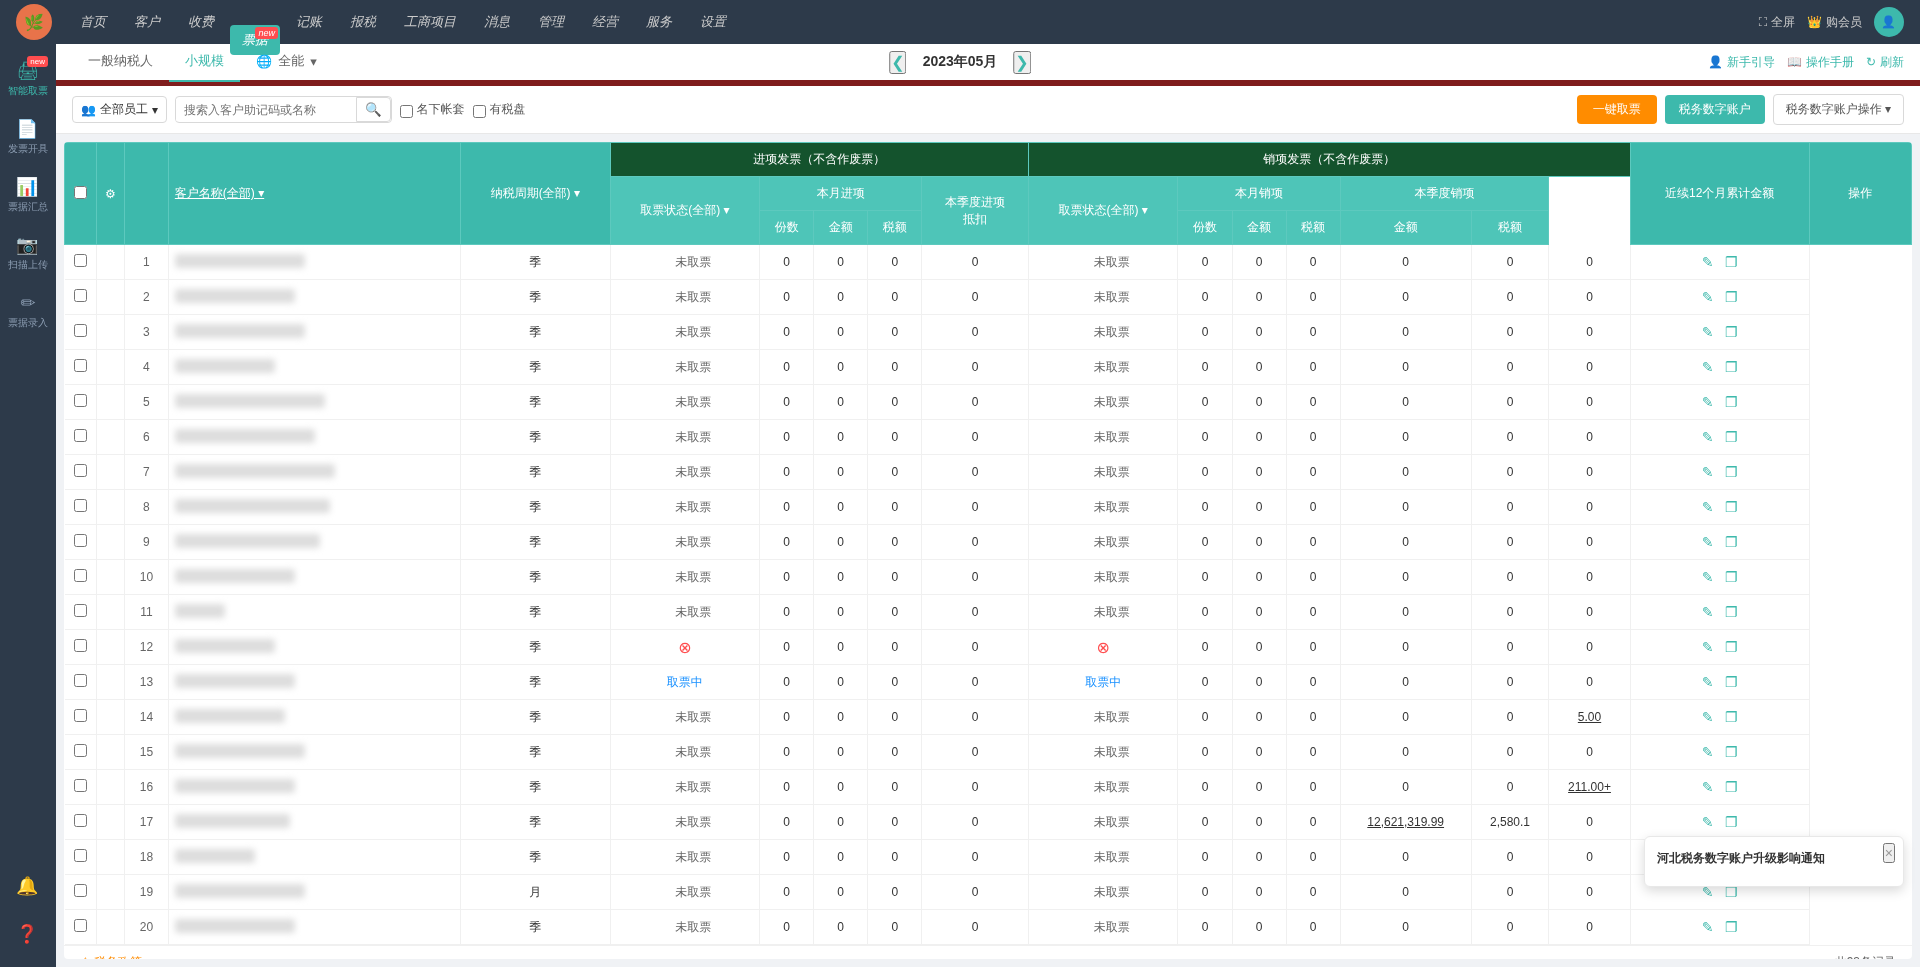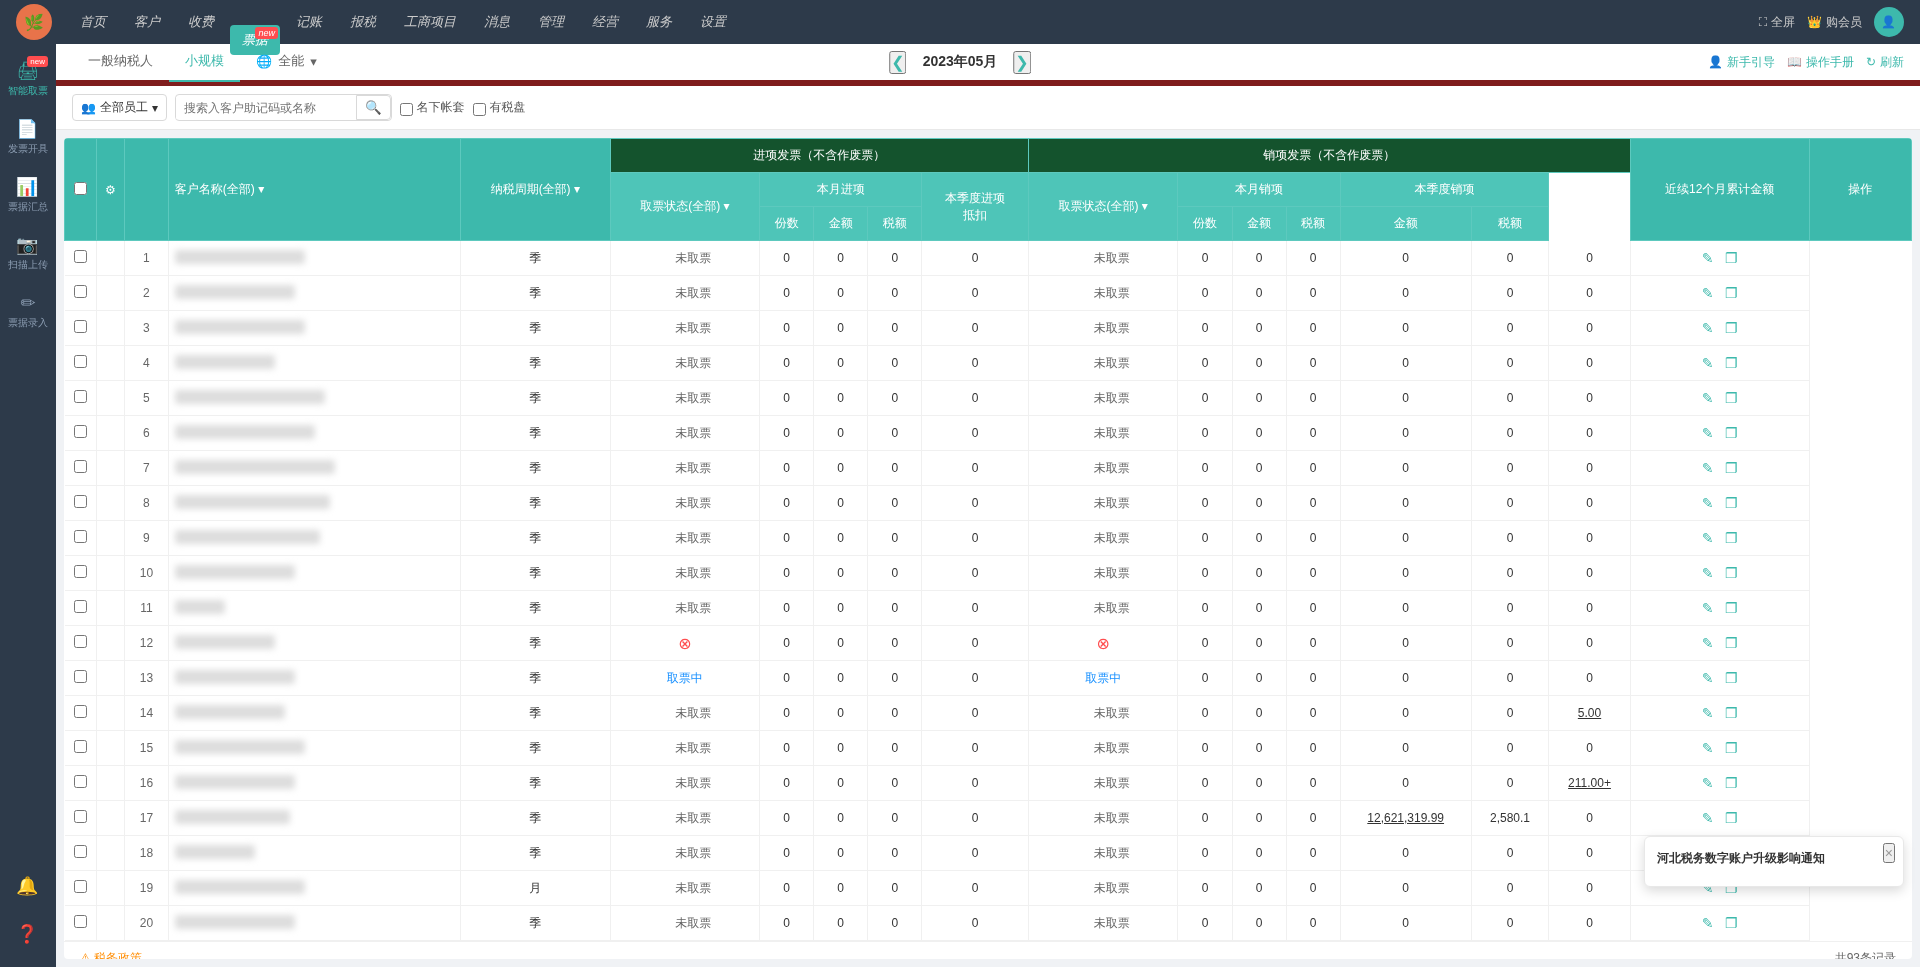--- a/index.html
+++ b/index.html
@@ -194,32 +194,37 @@
         <button class="search-btn">🔍</button>
       </div>
       <label class="checkbox-label">
         <input type="checkbox" style="">
         <span>名下帐套</span>
       </label>
       <label class="checkbox-label">
         <input type="checkbox" style="">
         <span>有税盘</span>
       </label>
+      <div class="toolbar-right">
+        <button class="btn-primary">一键取票</button>
+        <button class="btn-teal">税务数字账户</button>
+        <button class="btn-outline">税务数字账户操作 ▾</button>
+      </div>
     </div>
 
     <div class="table-container">
       <table>
         <thead>
           <tr>
             <th class="th-check" rowspan="3">
               <input type="checkbox" style="">
             </th>
             <th class="gear-th" rowspan="3">⚙</th>
             <th rowspan="3" style="min-width:30px;"></th>
-            <th rowspan="3" style="min-width:200px; text-align:left;">
+            <th rowspan="3" style="min-width:200px; text-align:left;text-decoration:underline;">
               <span>客户名称(全部) ▾</span>
             </th>
             <th rowspan="3" style="min-width:80px;">
               <span>纳税周期(全部) ▾</span>
             </th>
             <th colspan="5" class="group-header">
               <span>进项发票（不含作废票）</span>
             </th>
             <th colspan="7" class="group-header">
               <span>销项发票（不含作废票）</span>

